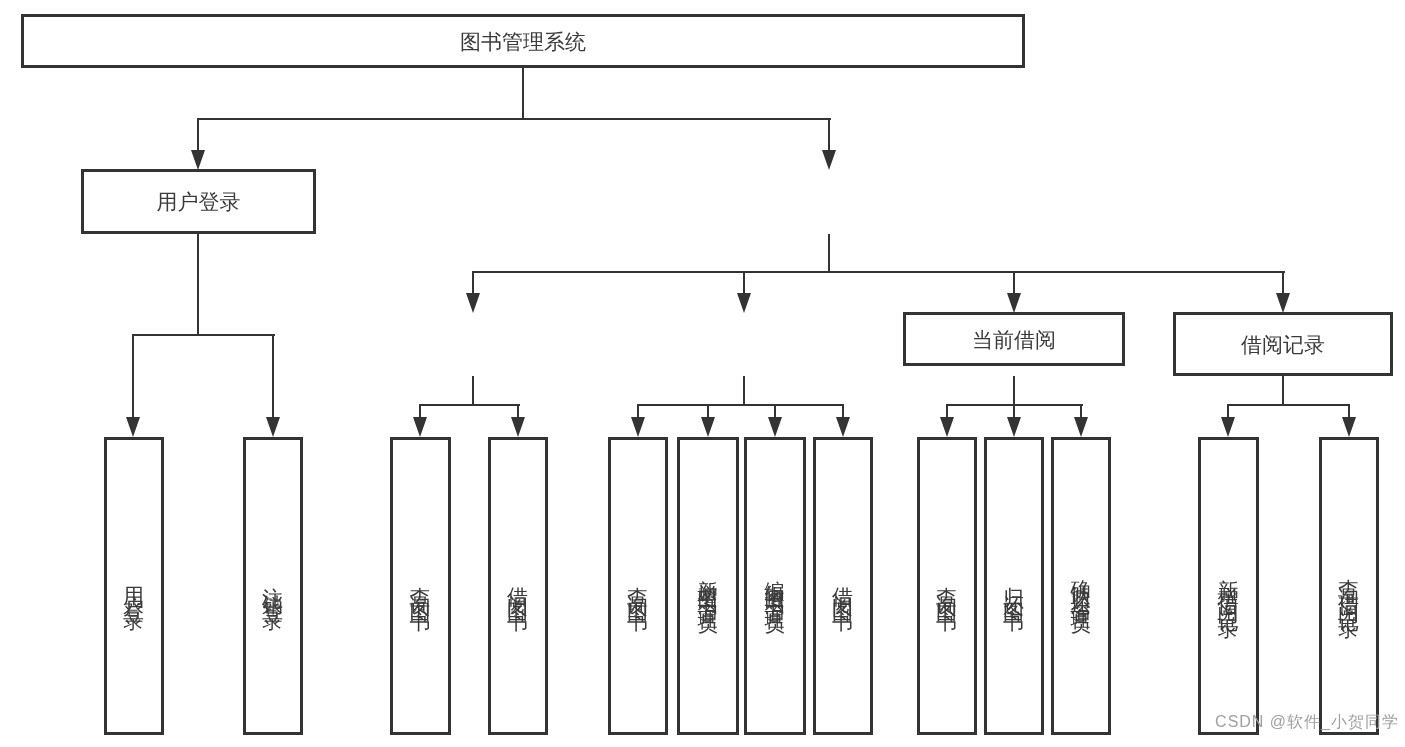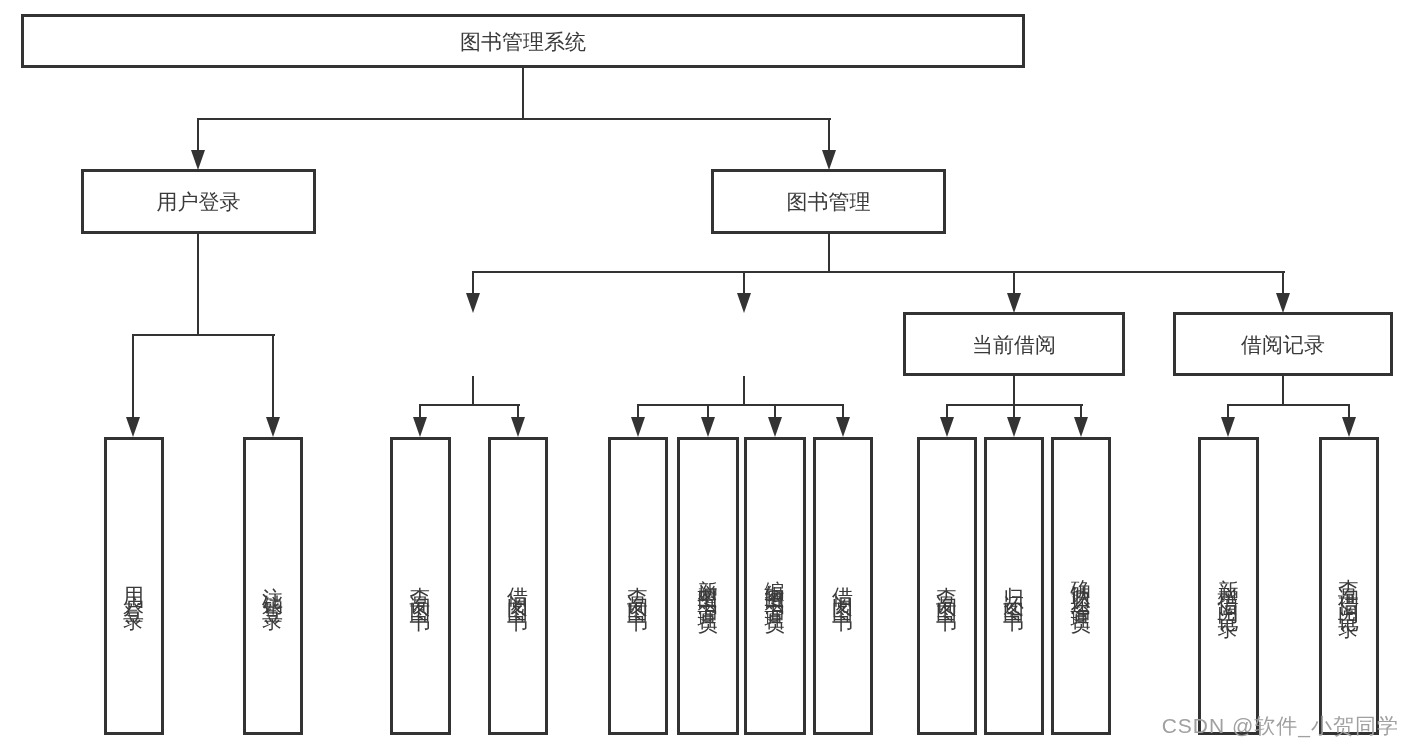--- a/index.html
+++ b/index.html
@@ -18,35 +18,34 @@
   .vbox-long{
     letter-spacing:5px;font-size:20px;
   }
   .line{position:absolute;background:#333333;}
   .ahead{
     position:absolute;width:0;height:0;
     border-left:7px solid transparent;border-right:7px solid transparent;
     border-top:20px solid #333333;
   }
   .watermark{
-    position:absolute;right:6px;top:712px;font-size:21px;color:#a0a0a0;
+    position:absolute;right:6px;top:712px;font-size:16px;color:#a0a0a0;
     letter-spacing:1px;white-space:nowrap;z-index:5;
   }
 </style>
 </head>
 <body>
 
 <div class="canvas">
 
   <div class="box" style="left:21px;top:14px;width:1004px;height:54px">图书管理系统</div>
 
   <div class="box" style="left:81px;top:169px;width:235px;height:65px">用户登录</div>
-  <div class="box" style="left:711px;top:169px;width:235px;height:65px">图书管理</div>
 
-  <div class="box" style="left:903px;top:312px;width:222px;height:64px">当前借阅</div>
+  <div class="box" style="left:903px;top:312px;width:222px;height:54px">当前借阅</div>
   <div class="box" style="left:1173px;top:312px;width:220px;height:64px">借阅记录</div>
 
   <div class="box vbox" style="left:104px;top:437px;width:60px;height:298px">用户登录</div>
   <div class="box vbox" style="left:243px;top:437px;width:60px;height:298px">注销登录</div>
 
   <div class="box vbox" style="left:390px;top:437px;width:61px;height:298px">查询图书</div>
   <div class="box vbox" style="left:488px;top:437px;width:60px;height:298px">借阅图书</div>
 
   <div class="box vbox" style="left:608px;top:437px;width:60px;height:298px">查询图书</div>
   <div class="box vbox vbox-long" style="left:677px;top:437px;width:62px;height:298px">新增图书（管理员）</div>

